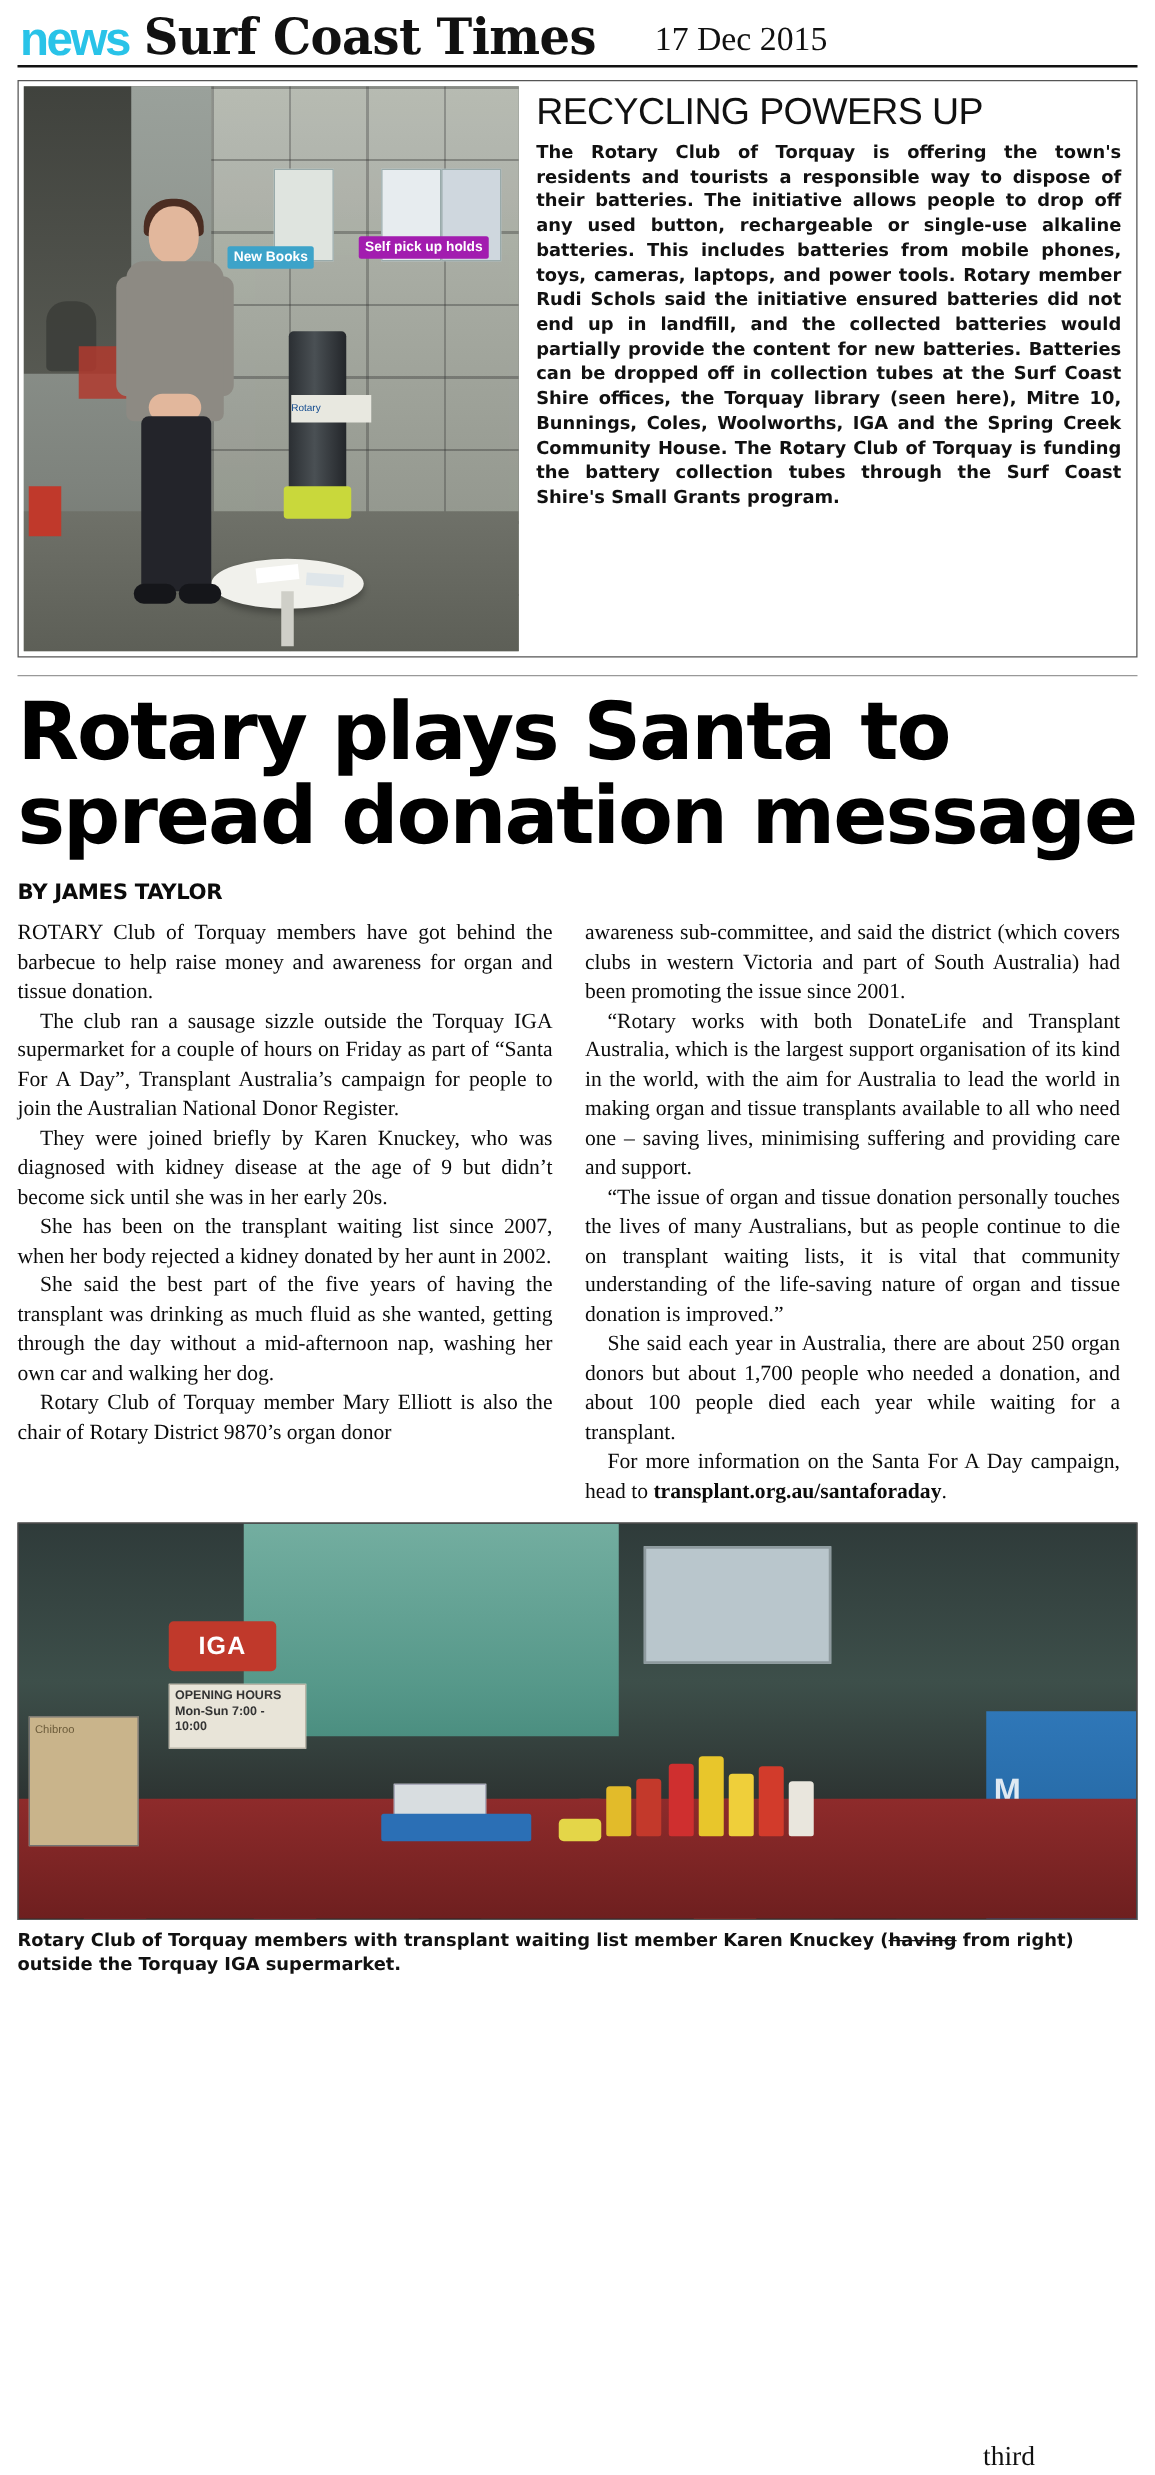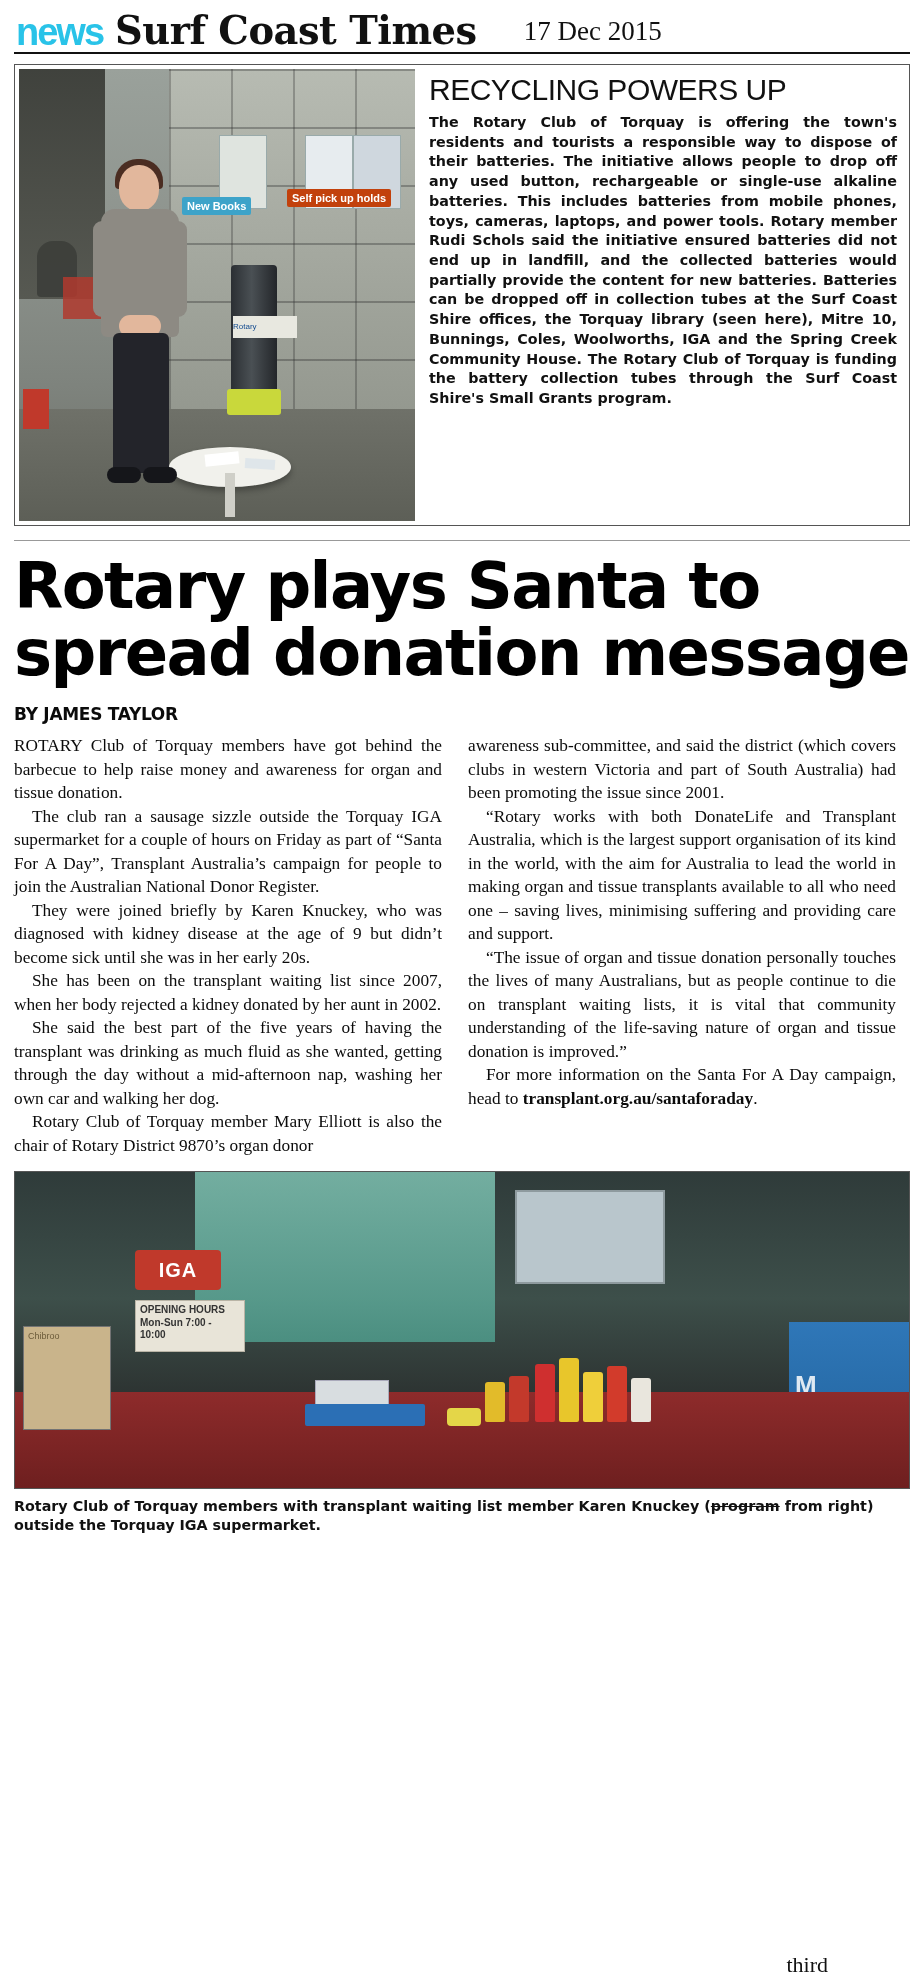--- a/index.html
+++ b/index.html
@@ -98,21 +98,21 @@
     position:absolute; left:0; bottom:0; width:100%; height:112px;
     background:linear-gradient(to bottom,#6f7169,#5d5f57);
   }
   .lib-sign {
     position:absolute;
     font-family:"Liberation Sans", sans-serif;
     font-size:11px; color:#fff; font-weight:bold; line-height:1.1;
     background:#3da3c9; padding:3px 5px; border-radius:2px;
   }
   .lib-sign.new-books { left:163px; top:128px; }
-  .lib-sign.self-pick { left:268px; top:120px; background:#c2410c;}
+  .lib-sign.self-pick { left:268px; top:120px; background:#a21caf;}
   .lib-poster {
     position:absolute; width:48px; height:74px; background:#dfe4df; border:1px solid #9aa;
   }
   .lib-poster.p1 { left:200px; top:66px; }
   .lib-poster.p2 { left:286px; top:66px; background:#e7ecef;}
   .lib-poster.p3 { left:334px; top:66px; background:#cfd7de;}
   .tube {
     position:absolute; left:212px; top:196px; width:46px; height:136px;
     background:linear-gradient(to right,#2b2f33,#4a5054 45%,#23262a);
     border-radius:4px;
@@ -369,20 +369,21 @@
       <p>The club ran a sausage sizzle outside the Torquay IGA supermarket for a couple of hours on Friday as part of “Santa For A Day”, Transplant Australia’s campaign for people to join the Australian National Donor Register.</p>
       <p>They were joined briefly by Karen Knuckey, who was diagnosed with kidney disease at the age of 9 but didn’t become sick until she was in her early 20s.</p>
       <p>She has been on the transplant waiting list since 2007, when her body rejected a kidney donated by her aunt in 2002.</p>
       <p>She said the best part of the five years of having the transplant was drinking as much fluid as she wanted, getting through the day without a mid-afternoon nap, washing her own car and walking her dog.</p>
       <p>Rotary Club of Torquay member Mary Elliott is also the chair of Rotary District 9870’s organ donor</p>
     </div>
     <div class="col">
       <p class="first">awareness sub-committee, and said the district (which covers clubs in western Victoria and part of South Australia) had been promoting the issue since 2001.</p>
       <p>“Rotary works with both DonateLife and Transplant Australia, which is the largest support organisation of its kind in the world, with the aim for Australia to lead the world in making organ and tissue transplants available to all who need one – saving lives, minimising suffering and providing care and support.</p>
       <p>“The issue of organ and tissue donation personally touches the lives of many Australians, but as people continue to die on transplant waiting lists, it is vital that community understanding of the life-saving nature of organ and tissue donation is improved.”</p>
+      <p>She said each year in Australia, there are about 250 organ donors but about 1,700 people who needed a donation, and about 100 people died each year while waiting for a transplant.</p>
       <p>
         <span>For more information on the Santa For A Day campaign, head to </span><b>transplant.org.au/santaforaday</b><span>.</span>
       </p>
     </div>
   </div>
 
   <div class="bottom-photo">
     <div class="bp-bg"></div>
     <div class="bp-wall-green"></div>
     <div class="bp-screen"></div>
@@ -435,17 +436,17 @@
     <div class="vol r3"></div>
     <div class="vol r1"></div>
     <div class="vol y1"></div>
     <div class="vol y2"></div>
     <div class="vol r2"></div>
     <div class="vol w1"></div>
     <div class="sponge"></div>
   </div>
 
   <div class="bp-caption-box">
-    <span>Rotary Club of Torquay members with transplant waiting list member Karen Knuckey (</span><span class="strike">program</span><span> from right) outside the Torquay IGA supermarket.</span>
+    <span>Rotary Club of Torquay members with transplant waiting list member Karen Knuckey (</span><span class="strike">having</span><span> from right) outside the Torquay IGA supermarket.</span>
   </div>
 
   <div class="third-mark">third</div>
 </div>
 
 </body></html>

